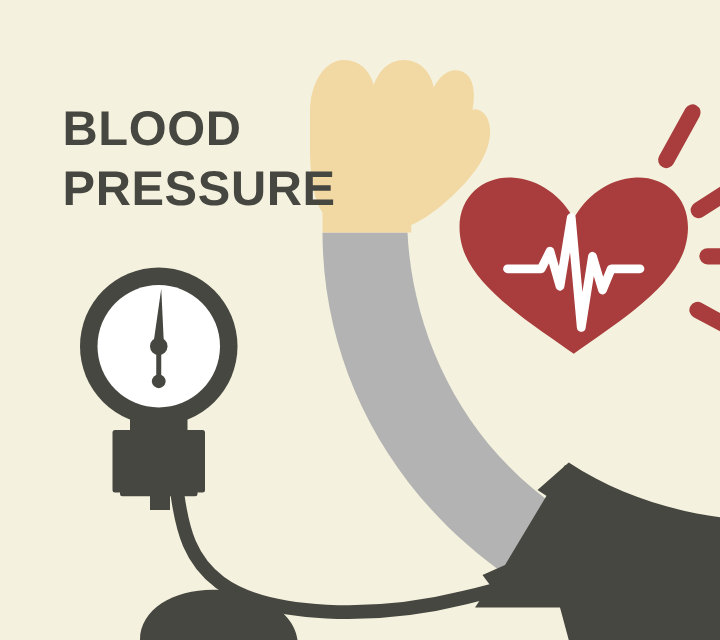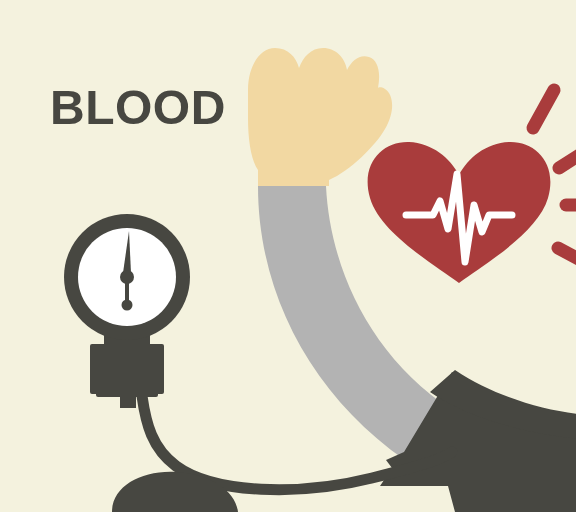--- a/index.html
+++ b/index.html
@@ -29,21 +29,21 @@
   .title-block {
     position: absolute;
     left: 50px;
     top: 84px;
     line-height: 1.0;
     user-select: none;
   }
   .title-line {
     font-family: "Liberation Sans", sans-serif;
     font-weight: bold;
-    font-size: 48px;
+    font-size: 39px;
     letter-spacing: 0.5px;
     color: #474741;
     margin: 0;
     padding: 0;
     white-space: nowrap;
   }
   .title-line + .title-line {
     margin-top: 9px;
   }
 </style>
@@ -150,15 +150,16 @@
 
       <circle cx="127" cy="277" r="7" fill="#474741"></circle>
 
       <circle cx="127" cy="305" r="5.5" fill="#474741"></circle>
     </g>
 
   </svg>
 
   <div class="title-block">
     <div class="title-line">BLOOD</div>
+    <div class="title-line">PRESSURE</div>
   </div>
 
 </div>
 
 </body></html>

